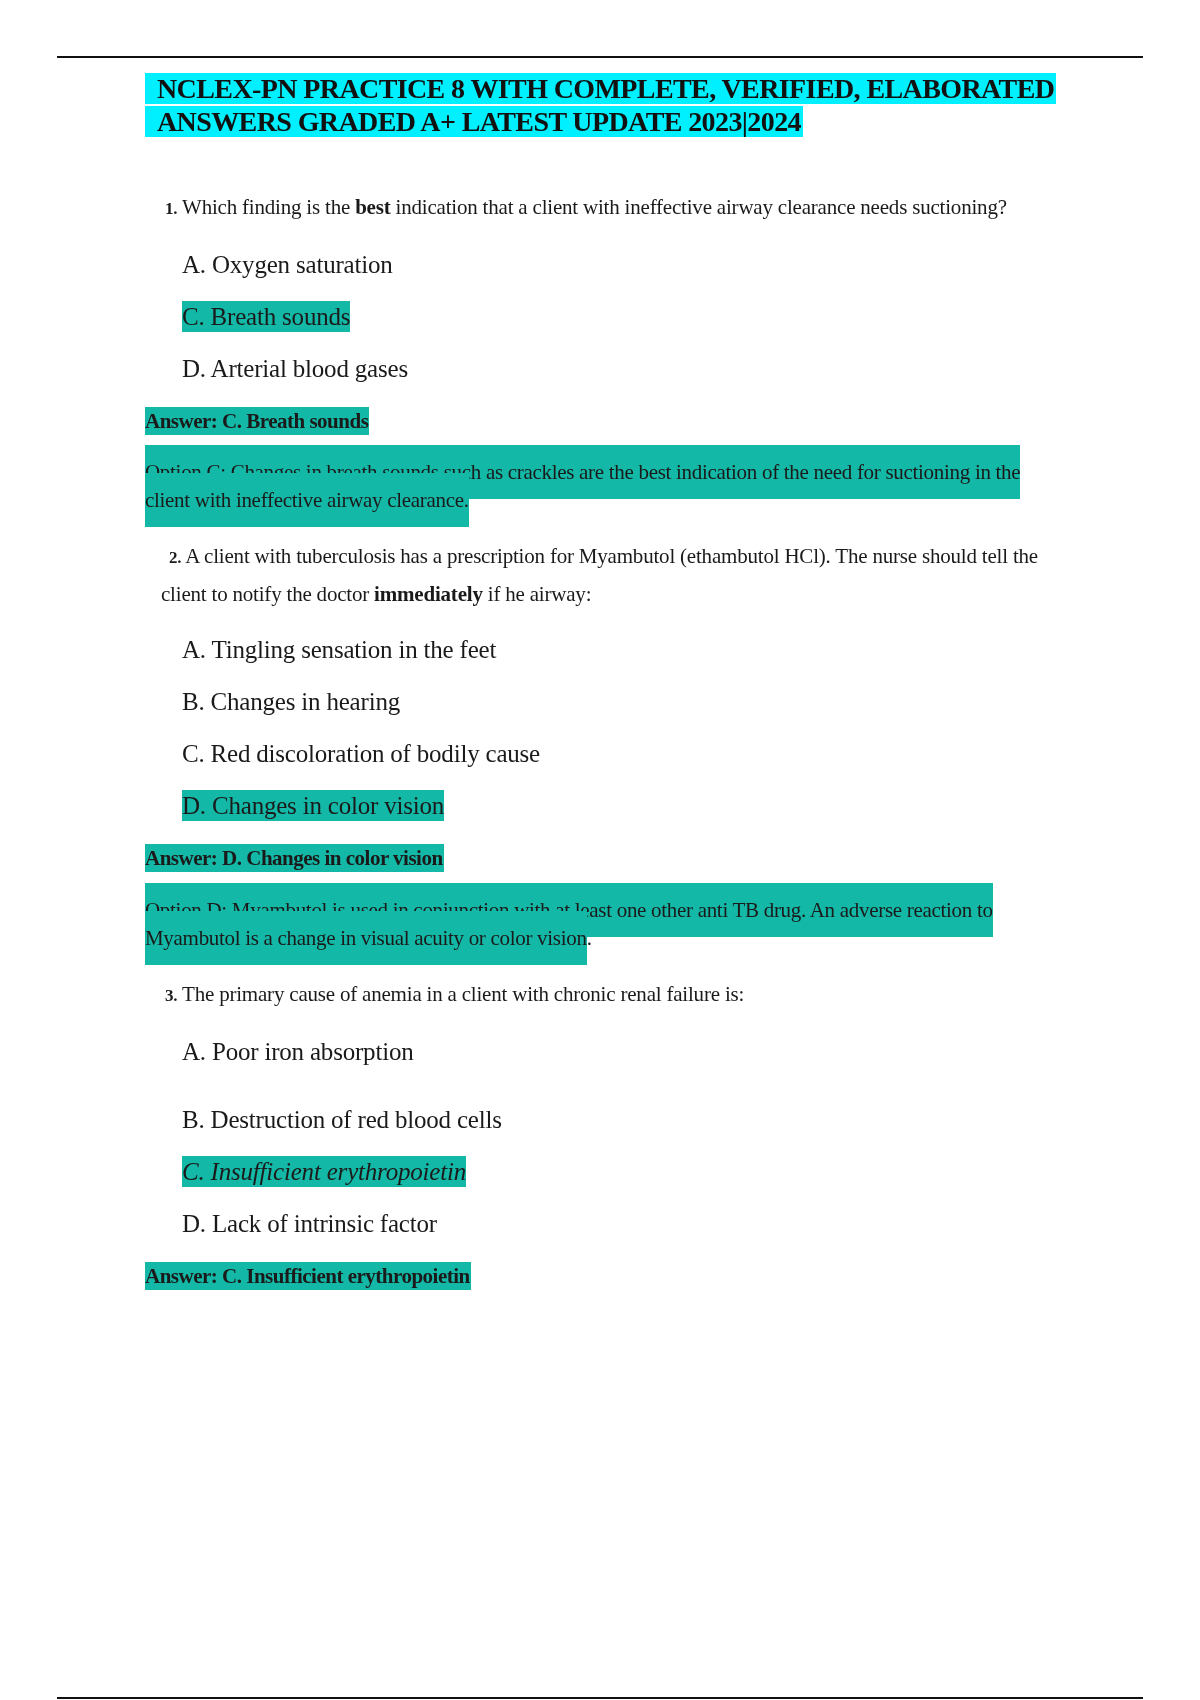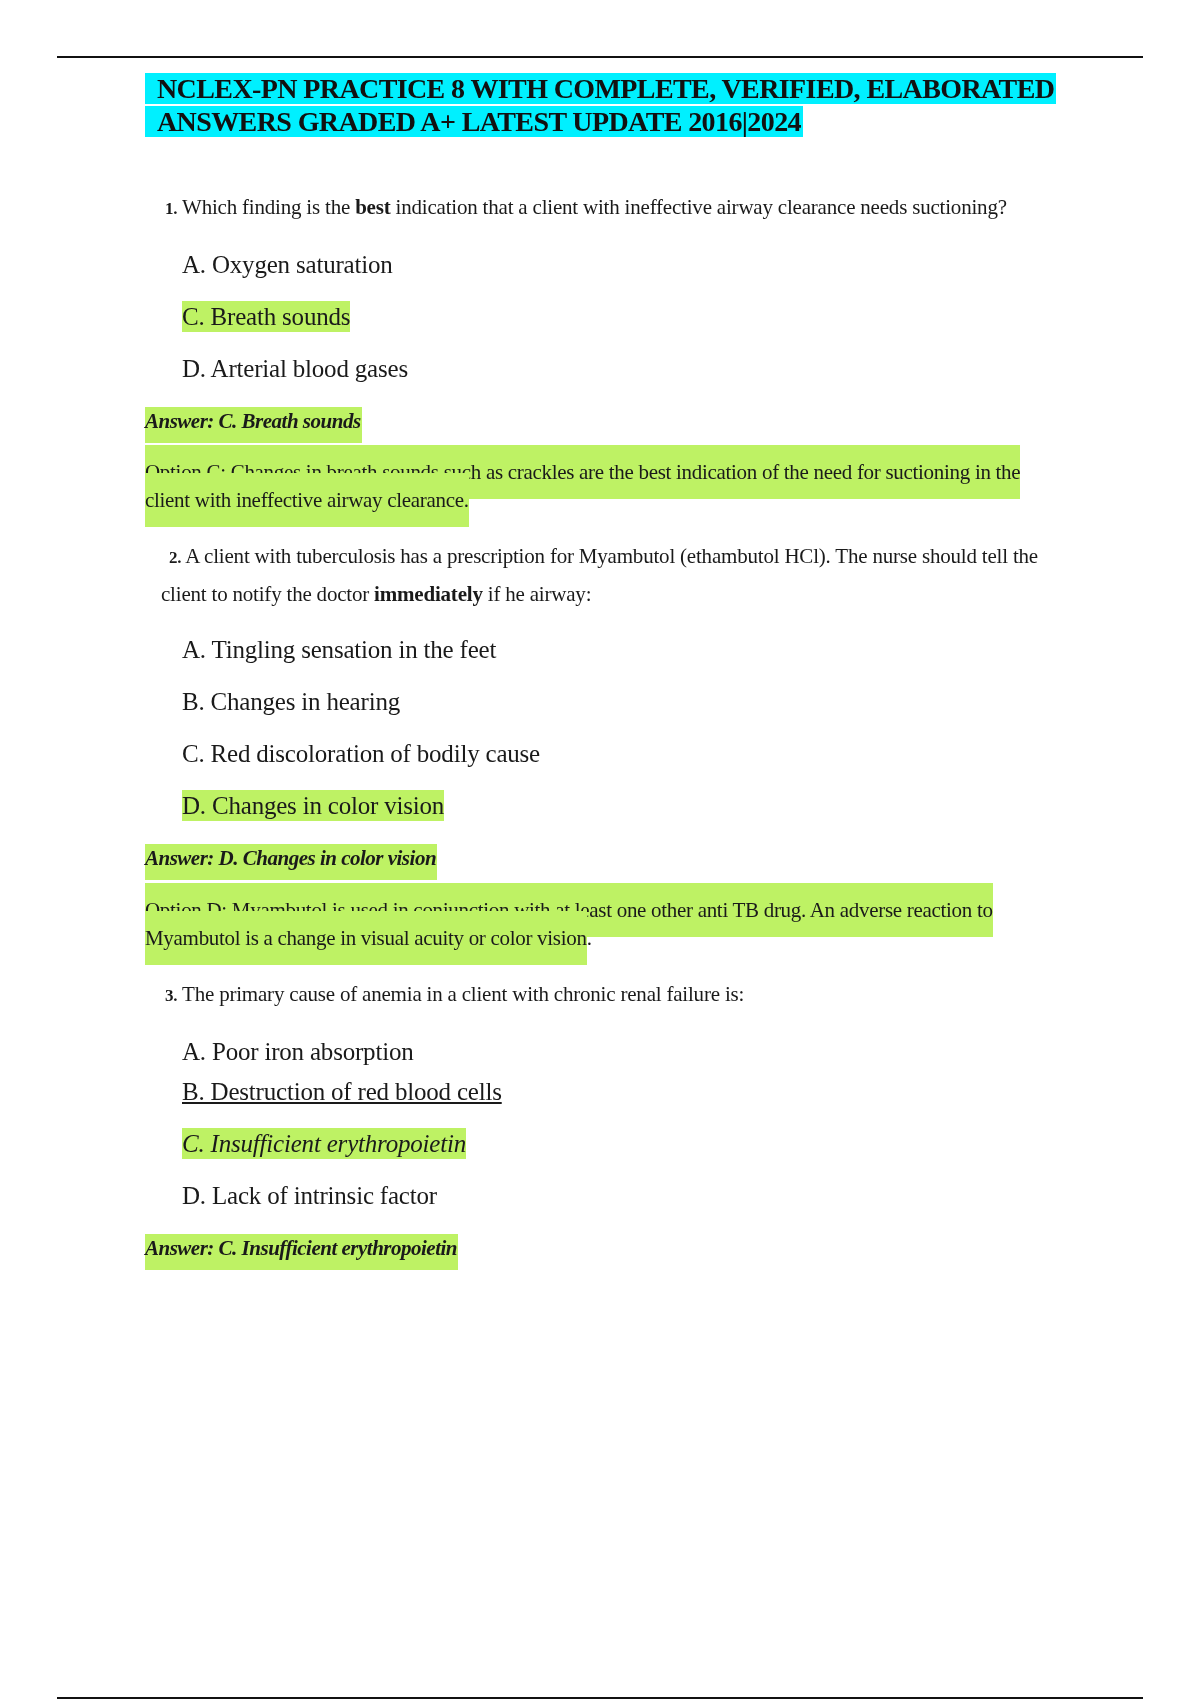--- a/index.html
+++ b/index.html
@@ -8,53 +8,53 @@
     font-family: "Liberation Serif", "DejaVu Serif", serif;
     color: #1a1a1a;
   }
   .rule {
     position: absolute; left: 57px; width: 1086px; height: 2px; background: #111;
   }
   .rule.top { top: 56px; }
   .rule.bottom { top: 1697px; }
   .page { position: absolute; left: 145px; top: 72px; width: 950px; }
   .hl-cyan { background: #00f0ff; }
-  .hl-green { background: #bef264; }
+  .hl-green { background: #14b8a6; }
   .title {
     font-size: 28px; font-weight: bold; line-height: 33px; margin: 0;
     letter-spacing: -0.6px; color: #111;
   }
   .title span { padding: 0 2px 0 12px; }
   .q {
     font-size: 21px; line-height: 36px; margin: 16px; letter-spacing: -0.2px;
   }
   .q .num { font-weight: bold; font-size: 17px; }
   .q b { font-weight: bold; }
   .opt {
     font-size: 25px; line-height: 28px; margin: 0; padding-left: 37px; letter-spacing: -0.2px;
   }
   .opt span { padding: 2px 0; }
   .ans {
     font-size: 21px; line-height: 28px; margin: 0; font-weight: bold; letter-spacing: -0.5px;
   }
-  .ans span { padding: 2px 1px 10px 0; font-style: italic; }
+  .ans span { padding: 2px 1px 2px 0; }
   .expl {
     font-size: 21px; line-height: 28px; margin: 0; letter-spacing: -0.3px;
   }
   .expl span { padding: 15px 0; }
 </style>
 </head>
 <body>
 
 <div class="rule top"></div>
 
 <div class="page">
   <h1 class="title">
     <span class="hl-cyan">NCLEX-PN PRACTICE 8 WITH COMPLETE, VERIFIED, ELABORATED</span><br>
-    <span class="hl-cyan">ANSWERS GRADED A+ LATEST UPDATE 2016|2024</span>
+    <span class="hl-cyan">ANSWERS GRADED A+ LATEST UPDATE 2023|2024</span>
   </h1>
 
   <div style="margin-top:51px;">
     <p class="q" style="text-indent:4px;">
       <span class="num">1.</span><span> Which finding is the </span><b>best</b><span> indication that a client with ineffective airway clearance needs suctioning?</span>
     </p>
     <p class="opt" style="margin-top:24px;"><span>A. Oxygen saturation</span></p>
     <p class="opt" style="margin-top:24px;"><span class="hl-green">C. Breath sounds</span></p>
     <p class="opt" style="margin-top:24px;"><span>D. Arterial blood gases</span></p>
     <p class="ans" style="margin-top:24px;"><span class="hl-green">Answer: C. Breath sounds</span></p>
@@ -71,20 +71,20 @@
     <p class="opt" style="margin-top:24px;"><span class="hl-green">D. Changes in color vision</span></p>
     <p class="ans" style="margin-top:24px;"><span class="hl-green">Answer: D. Changes in color vision</span></p>
     <p class="expl" style="margin-top:24px; width:910px;"><span class="hl-green">Option D: Myambutol is used in conjunction with at least one other anti TB drug. An adverse reaction to Myambutol is a change in visual acuity or color vision</span><span>.</span></p>
   </div>
 
   <div style="margin-top:24px;">
     <p class="q" style="text-indent:4px;">
       <span class="num">3.</span><span> The primary cause of anemia in a client with chronic renal failure is:</span>
     </p>
     <p class="opt" style="margin-top:24px;"><span>A. Poor iron absorption</span></p>
-    <p class="opt" style="margin-top:12px;text-decoration:underline;"><span>B. Destruction of red blood cells</span></p>
+    <p class="opt" style="margin-top:40px;"><span>B. Destruction of red blood cells</span></p>
     <p class="opt" style="margin-top:24px;font-style:italic;"><span class="hl-green">C. Insufficient erythropoietin</span></p>
     <p class="opt" style="margin-top:24px;"><span>D. Lack of intrinsic factor</span></p>
     <p class="ans" style="margin-top:24px;"><span class="hl-green">Answer: C. Insufficient erythropoietin</span></p>
   </div>
 </div>
 
 <div class="rule bottom"></div>
 
 </body></html>

